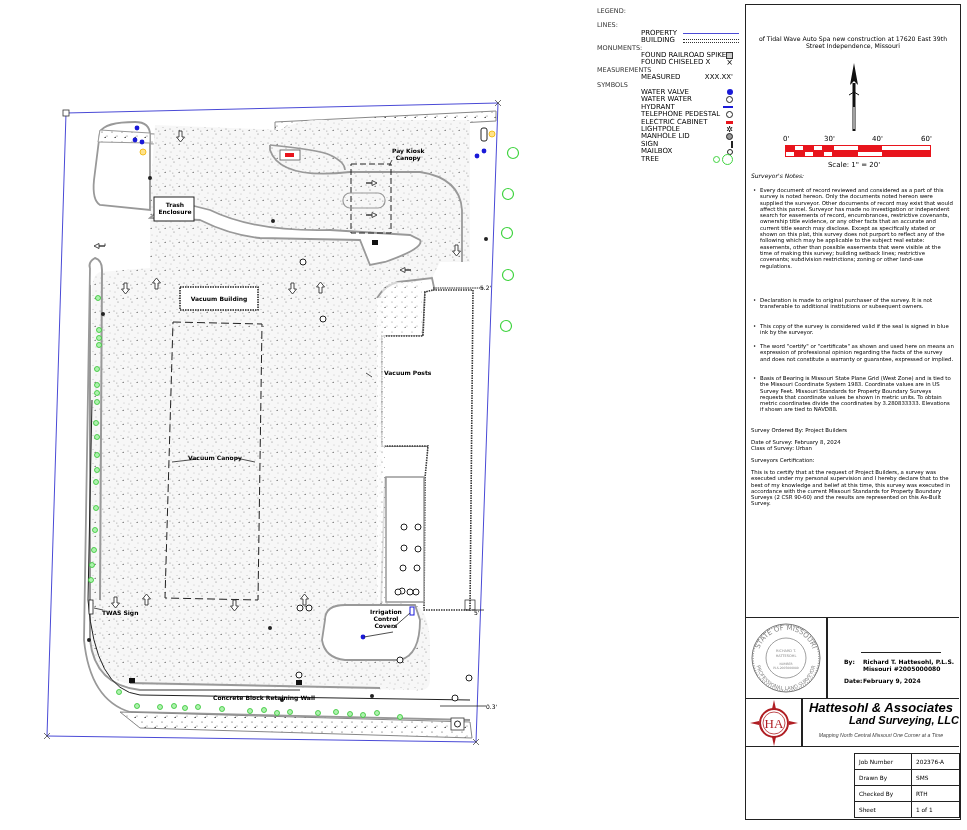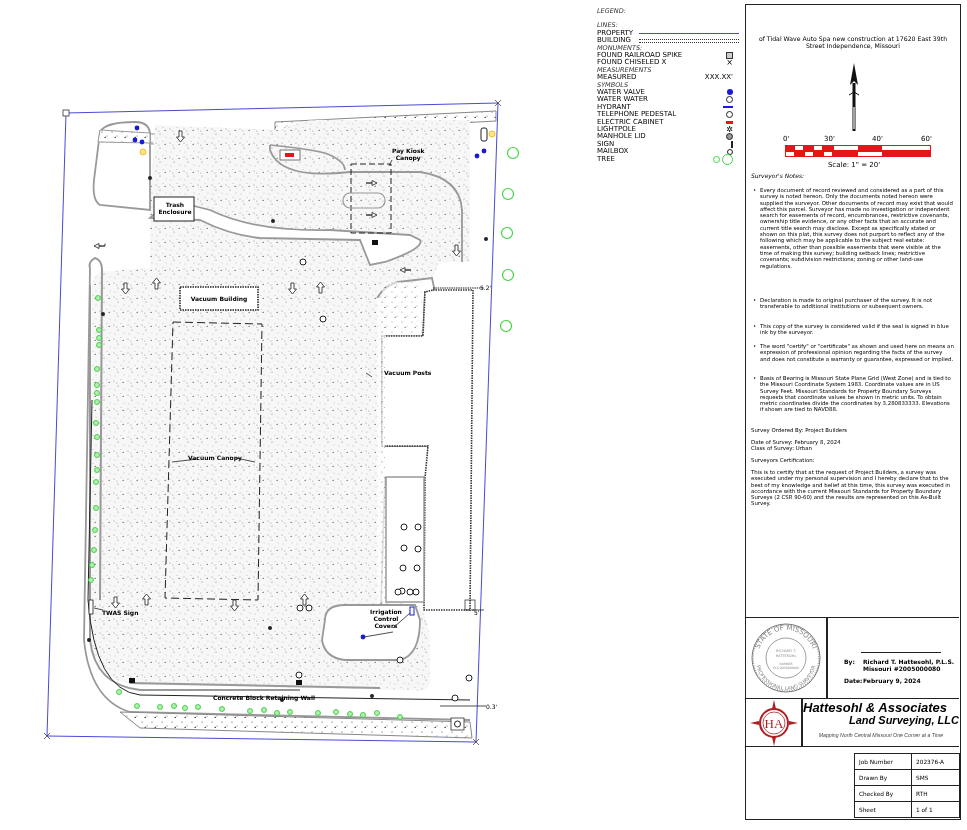--- a/index.html
+++ b/index.html
@@ -3,38 +3,38 @@
 <meta charset="utf-8">
 <style>
   html,body{margin:0;padding:0;background:#fff;}
   body{width:967px;height:830px;position:relative;overflow:hidden;font-family:"DejaVu Sans",sans-serif;color:#000;}
   .abs{position:absolute;}
   
   #plan{position:absolute;left:0;top:0;width:560px;height:830px;}
   .lbl{position:absolute;font-family:"DejaVu Sans",sans-serif;font-size:6px;font-weight:bold;line-height:7px;text-align:center;white-space:nowrap;}
   
   #legend{position:absolute;left:597px;top:8px;width:142px;font-size:7px;line-height:7.4px;}
-  #legend .head{font-style:italic;color:#333;font-size:6.5px;}
-  #legend .row{position:relative;height:7.4px;white-space:nowrap;}
+  #legend .head{color:#333;font-size:6.5px;}
+  #legend .row{position:relative;height:7.4px;white-space:nowrap;margin-left:44px;}
   #legend .sym{position:absolute;right:6px;top:0;height:7px;display:flex;align-items:center;justify-content:flex-end;}
   
   #tb{position:absolute;left:745px;top:4px;width:216px;height:816px;border:1.5px solid #222;box-sizing:border-box;}
   #title{position:absolute;left:0;top:0;width:216px;text-align:center;font-family:"Liberation Sans",sans-serif;font-style:italic;font-weight:bold;font-size:25px;line-height:28px;}
   #subtitle{position:absolute;left:4px;top:30px;width:206px;text-align:center;font-size:6.2px;line-height:7px;}
   .scale-lbl{position:absolute;top:130px;font-size:7px;}
   #scaletext{position:absolute;left:0;top:156px;width:216px;text-align:center;font-size:7px;}
   #notes-h{position:absolute;left:5px;top:167px;font-size:6px;font-style:italic;}
   .note{position:absolute;left:14px;width:194px;font-size:5.4px;line-height:6.3px;}
   .note:before{content:"•";position:absolute;left:-7px;top:0;}
   .para{position:absolute;left:5px;width:204px;font-size:5.4px;line-height:6.3px;}
   #seal-row{position:absolute;left:0;top:612px;width:213px;height:80px;border-top:1.5px solid #222;border-bottom:1.5px solid #222;}
   #seal-div{position:absolute;left:80px;top:0;width:1.5px;height:80px;background:#222;}
   #company-row{position:absolute;left:0;top:693px;width:213px;height:48px;border-bottom:1.5px solid #222;}
   #logo-div{position:absolute;left:55px;top:0;width:1.5px;height:48px;background:#222;}
-  #company-name{position:absolute;left:57px;top:3px;width:156px;text-align:left;font-family:"Liberation Sans",sans-serif;font-style:italic;font-weight:bold;font-size:13px;line-height:13px;}
+  #company-name{position:absolute;left:57px;top:3px;width:156px;text-align:center;font-family:"Liberation Sans",sans-serif;font-style:italic;font-weight:bold;font-size:13px;line-height:13px;}
   #company-sub{position:absolute;left:57px;top:16px;width:156px;text-align:right;font-family:"Liberation Sans",sans-serif;font-style:italic;font-weight:bold;font-size:11px;line-height:12px;}
   #company-tag{position:absolute;left:57px;top:34px;width:156px;text-align:center;font-family:"Liberation Sans",sans-serif;font-style:italic;font-size:5.2px;color:#444;}
   #addr{position:absolute;left:4px;top:760px;font-size:7.3px;line-height:8px;}
   #jobtbl{position:absolute;left:108px;top:748px;width:106px;border-collapse:collapse;font-size:5.8px;}
   #jobtbl td{border:1px solid #222;height:15px;padding:0 0 0 4px;}
   #jobtbl td.k{width:52px;}
 </style>
 </head>
 <body>
 

